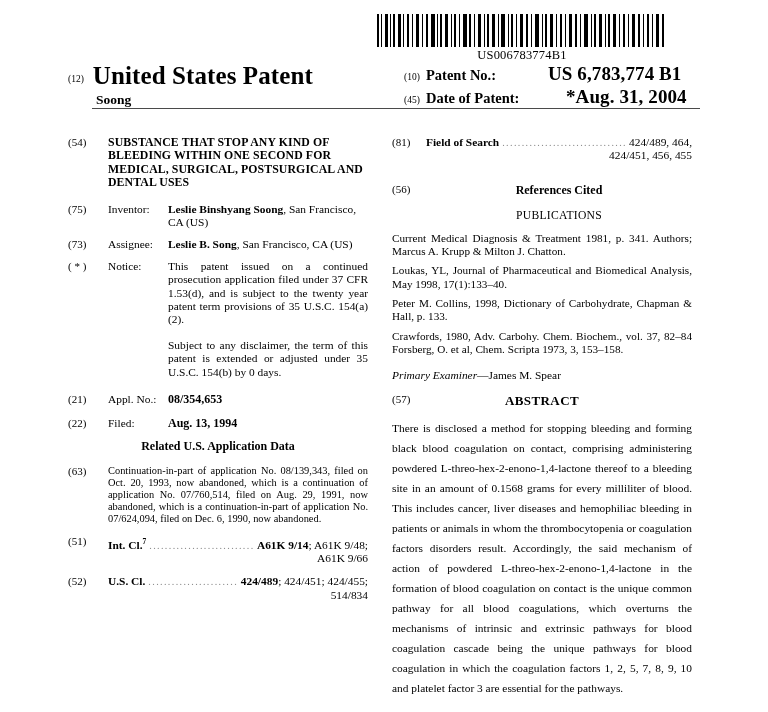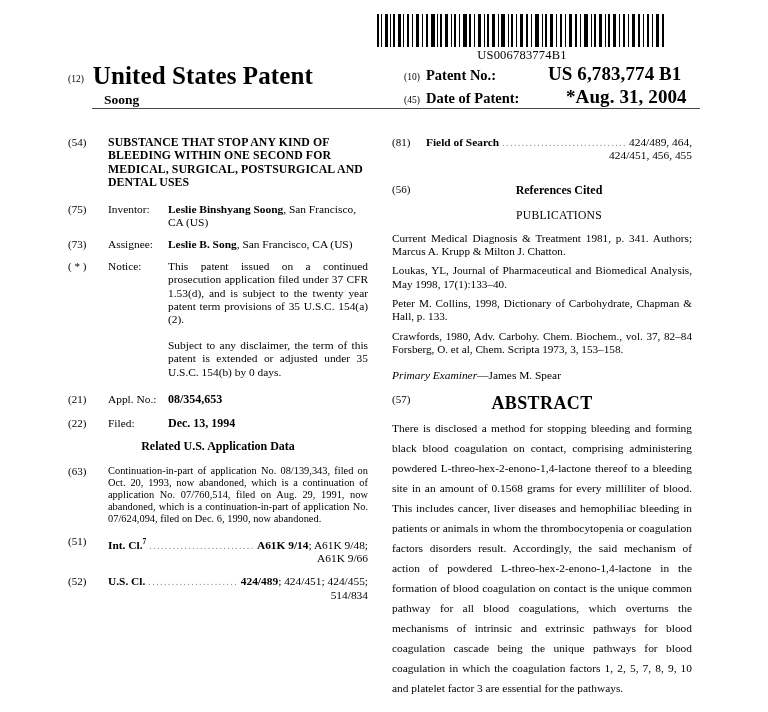--- a/index.html
+++ b/index.html
@@ -55,21 +55,21 @@
   #title-line1 {
     font-size: 25px;
     font-weight: bold;
     letter-spacing: 0.1px;
     display: inline-block;
     margin-left: 5px;
   }
   #inventor-surname {
     font-size: 13.5px;
     font-weight: bold;
-    margin-left: 36px;
+    margin-left: 28px;
     margin-top: 2px;
     display: block;
   }
 
   .mh-row {
     display: flex;
     align-items: baseline;
     white-space: nowrap;
     line-height: 19px;
   }
@@ -249,21 +249,21 @@
     font-size: 11px;
     margin-top: 12px;
     height: 16px;
   }
   #abstract-heading {
     position: absolute;
     left: 0;
     right: 0;
     text-align: center;
     font-weight: bold;
-    font-size: 18px;
+    font-size: 13px;
     letter-spacing: 0.4px;
   }
   #abstract-text {
     font-size: 11.4px;
     line-height: 20px;
     margin-top: 9px;
     text-align: justify;
   }
   #claims-line {
     text-align: center;
@@ -401,21 +401,21 @@
 
   <div class="inid" id="applno-row">
     <span class="code">(21)</span>
     <span class="lbl">Appl. No.:</span>
     <span class="body">08/354,653</span>
   </div>
 
   <div class="inid" id="filed-row">
     <span class="code">(22)</span>
     <span class="lbl">Filed:</span>
-    <span class="body">Dec. 13, 1994</span>
+    <span class="body">Aug. 13, 1994</span>
   </div>
 
   <div id="related-heading">Related U.S. Application Data</div>
 
   <div class="inid" id="related-row">
     <span class="code">(63)</span>
     <span class="body just">Continuation-in-part of application No. 08/139,343, filed on Oct. 20, 1993, now abandoned, which is a continuation of application No. 07/760,514, filed on Aug. 29, 1991, now abandoned, which is a continuation-in-part of application No. 07/624,094, filed on Dec. 6, 1990, now abandoned.</span>
   </div>
 
   <div class="cls-row">

